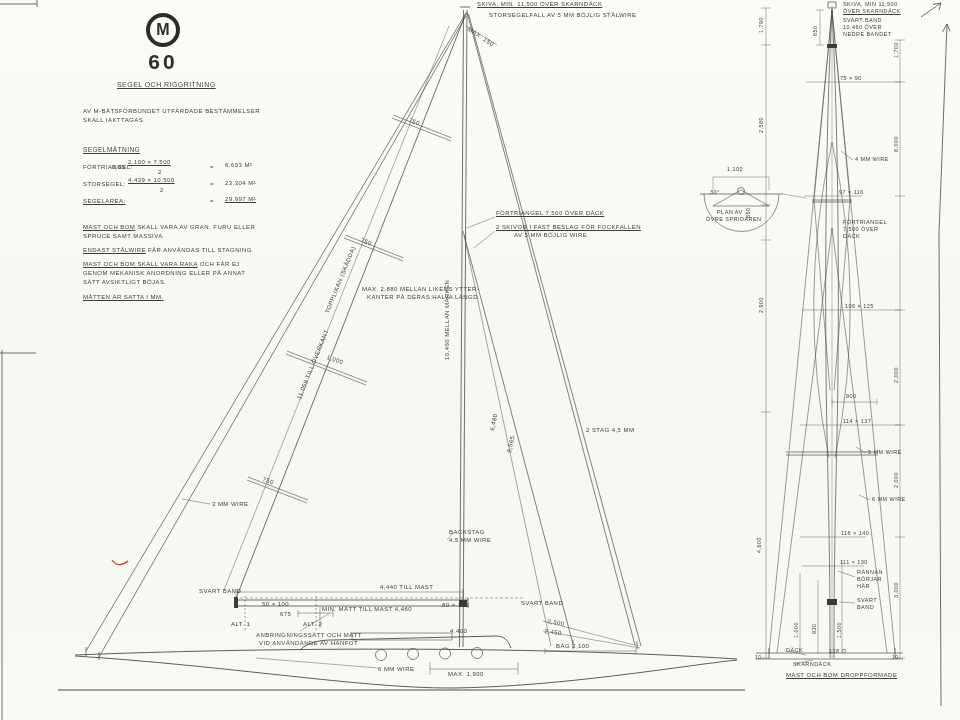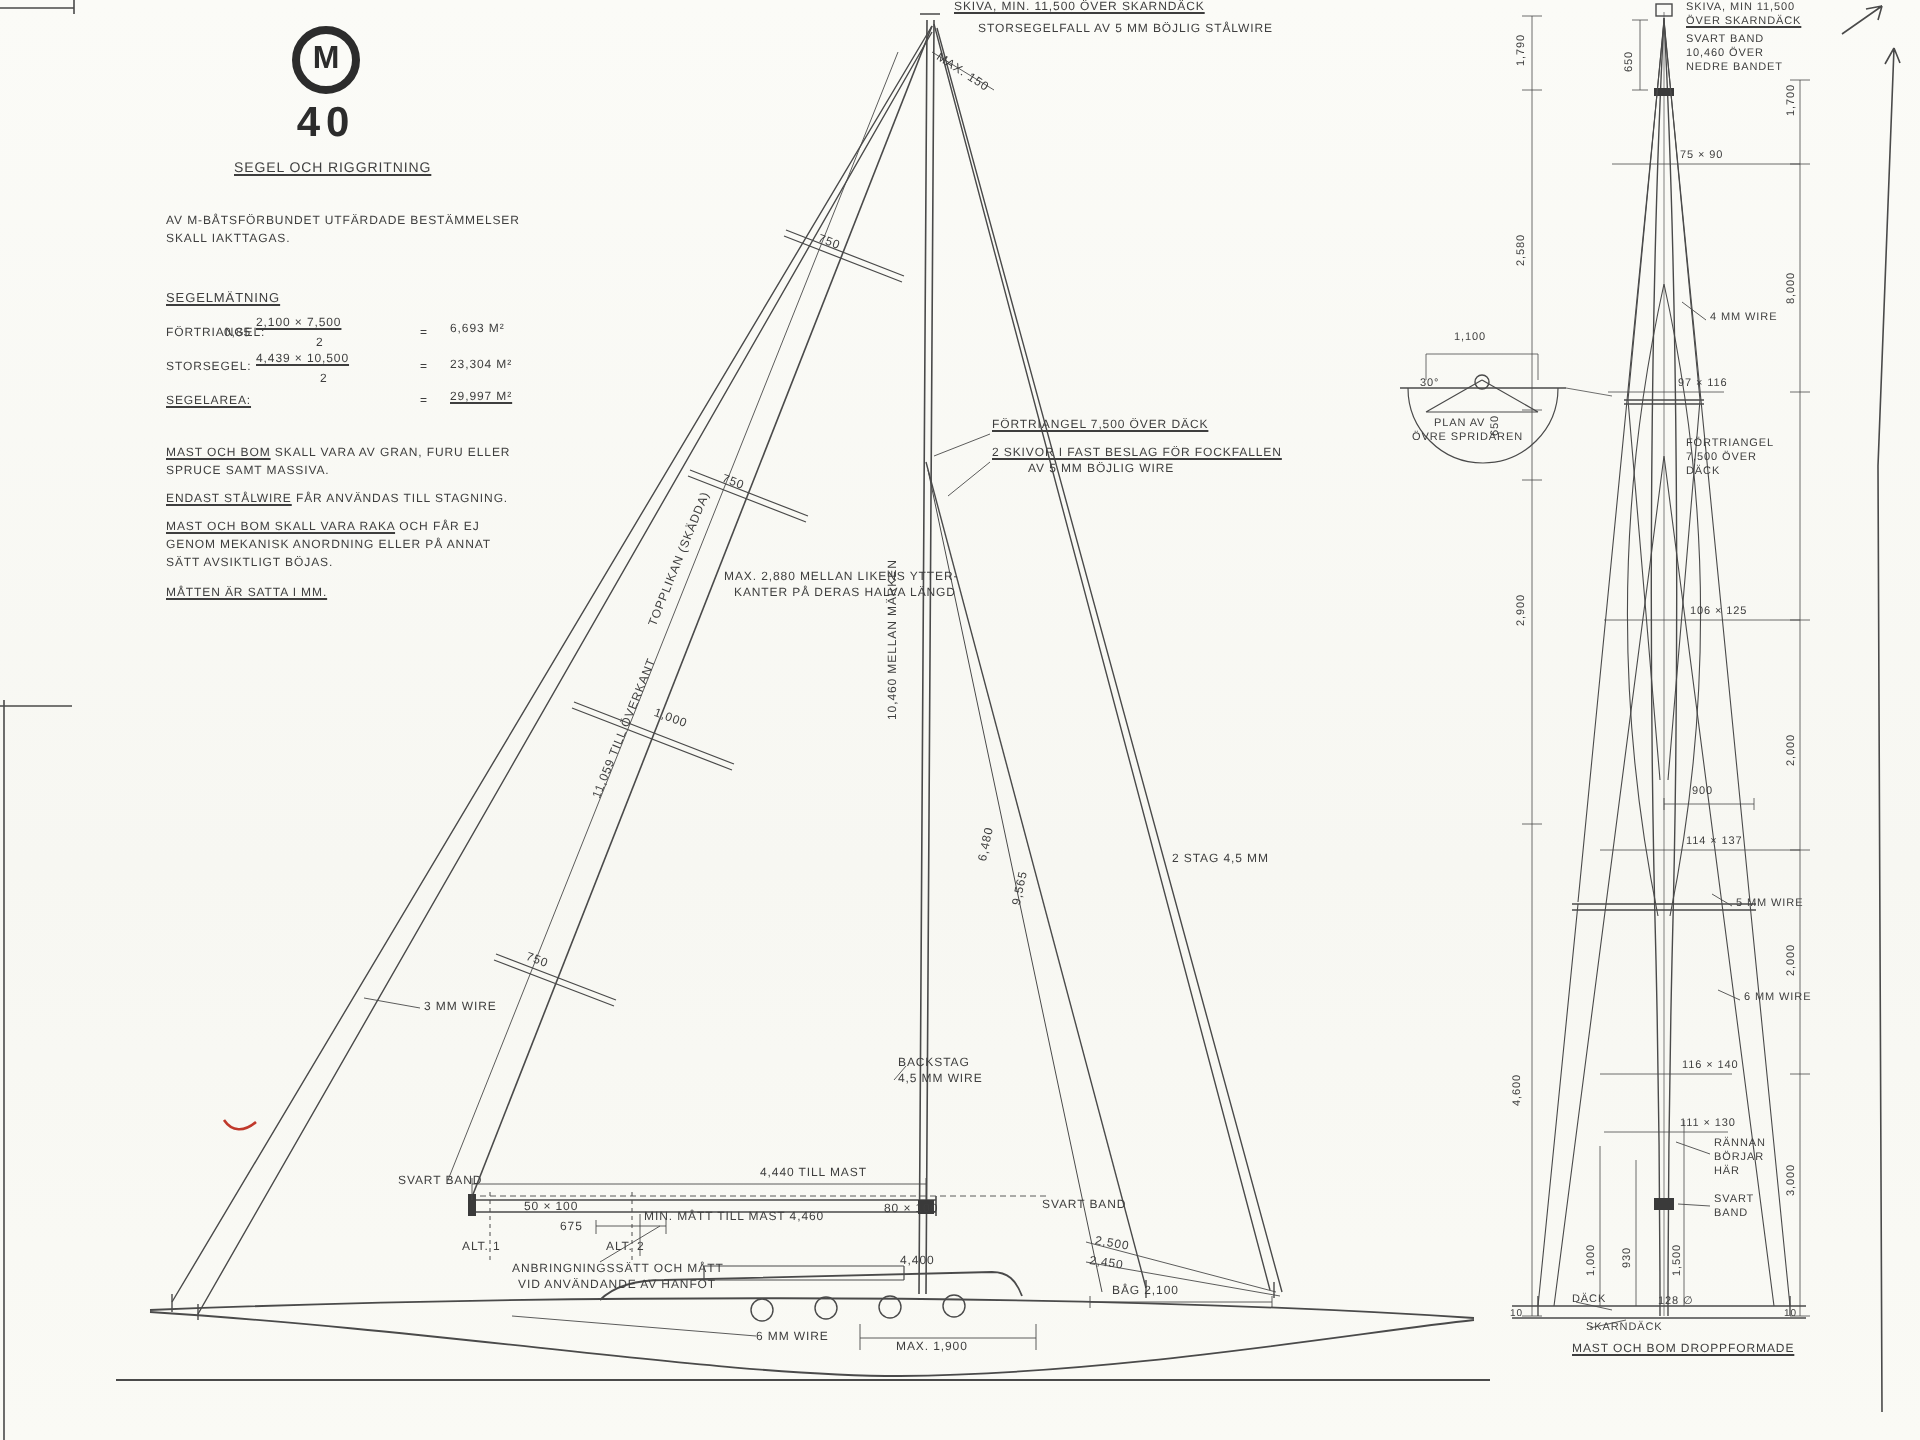--- a/index.html
+++ b/index.html
@@ -110,21 +110,21 @@
       <circle cx="741" cy="191" r="3.5" stroke-width="0.7"></circle>
       <path d="M713,177 H769 M713,177 V190 M769,177 V190 M783,194 L806,198" stroke-width="0.4"></path>
     </g>
   </g>
 
   <path d="M112,560 C116,566 122,566 128,561" stroke="#c0392b" stroke-width="1.3" fill="none"></path>
 </svg>
 
 <div id="logo">
   <div class="ring">M</div>
-  <div class="num">40</div>
+  <div class="num">60</div>
 </div>
 
 <div id="anno">
     <div class="lbl ul" style="left: 117px; top: 81px; font-size: 7px;">SEGEL OCH RIGGRITNING</div>
     <div class="lbl" style="left: 83px; top: 108px; font-size: 6px;">AV M-BÅTSFÖRBUNDET UTFÄRDADE BESTÄMMELSER</div>
     <div class="lbl" style="left: 83px; top: 117px; font-size: 6px;">SKALL IAKTTAGAS.</div>
     <div class="lbl ul" style="left: 83px; top: 146px; font-size: 6.5px;">SEGELMÄTNING</div>
     <div class="lbl" style="left: 83px; top: 164px; font-size: 6px;">FÖRTRIANGEL:</div>
     <div class="lbl" style="left: 112px; top: 164px; font-size: 6px;">0,85</div>
     <div class="lbl ul" style="left: 128px; top: 159px; font-size: 6px;">2,100 × 7,500</div>

